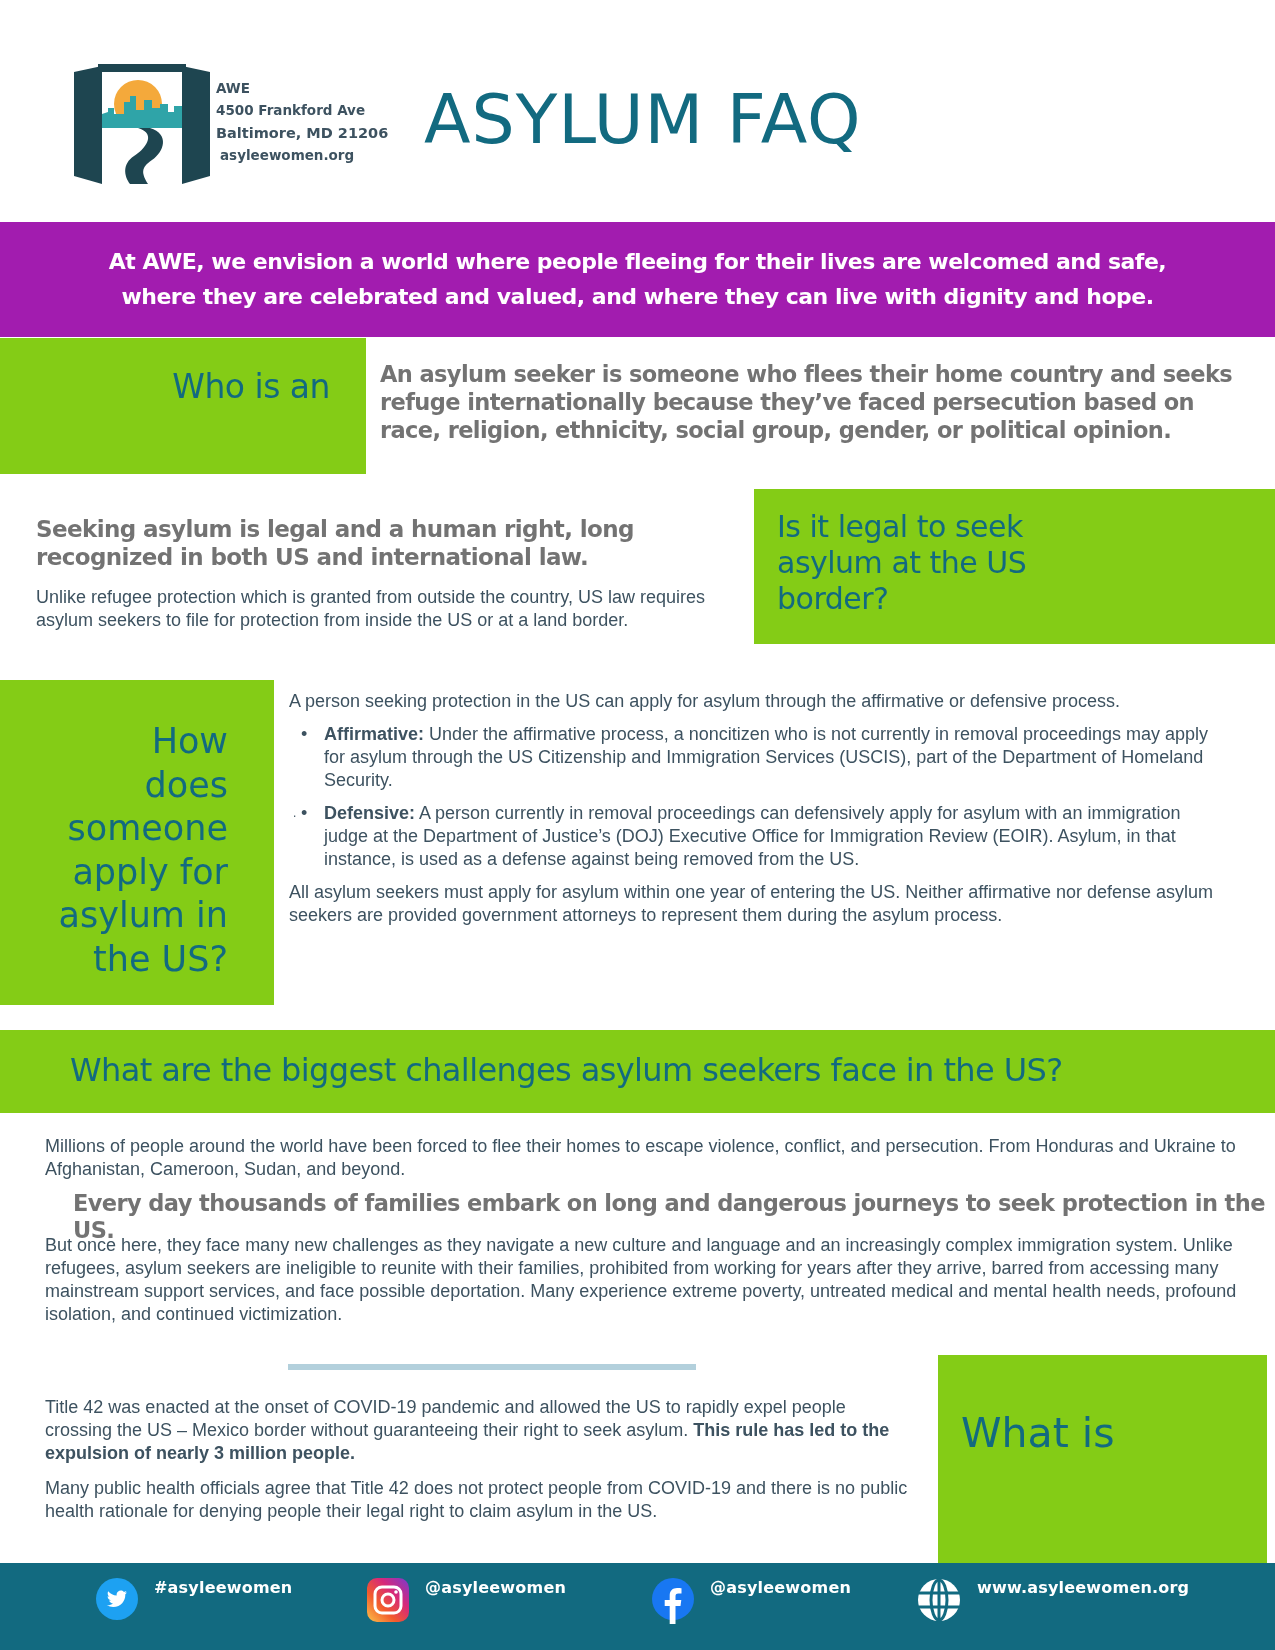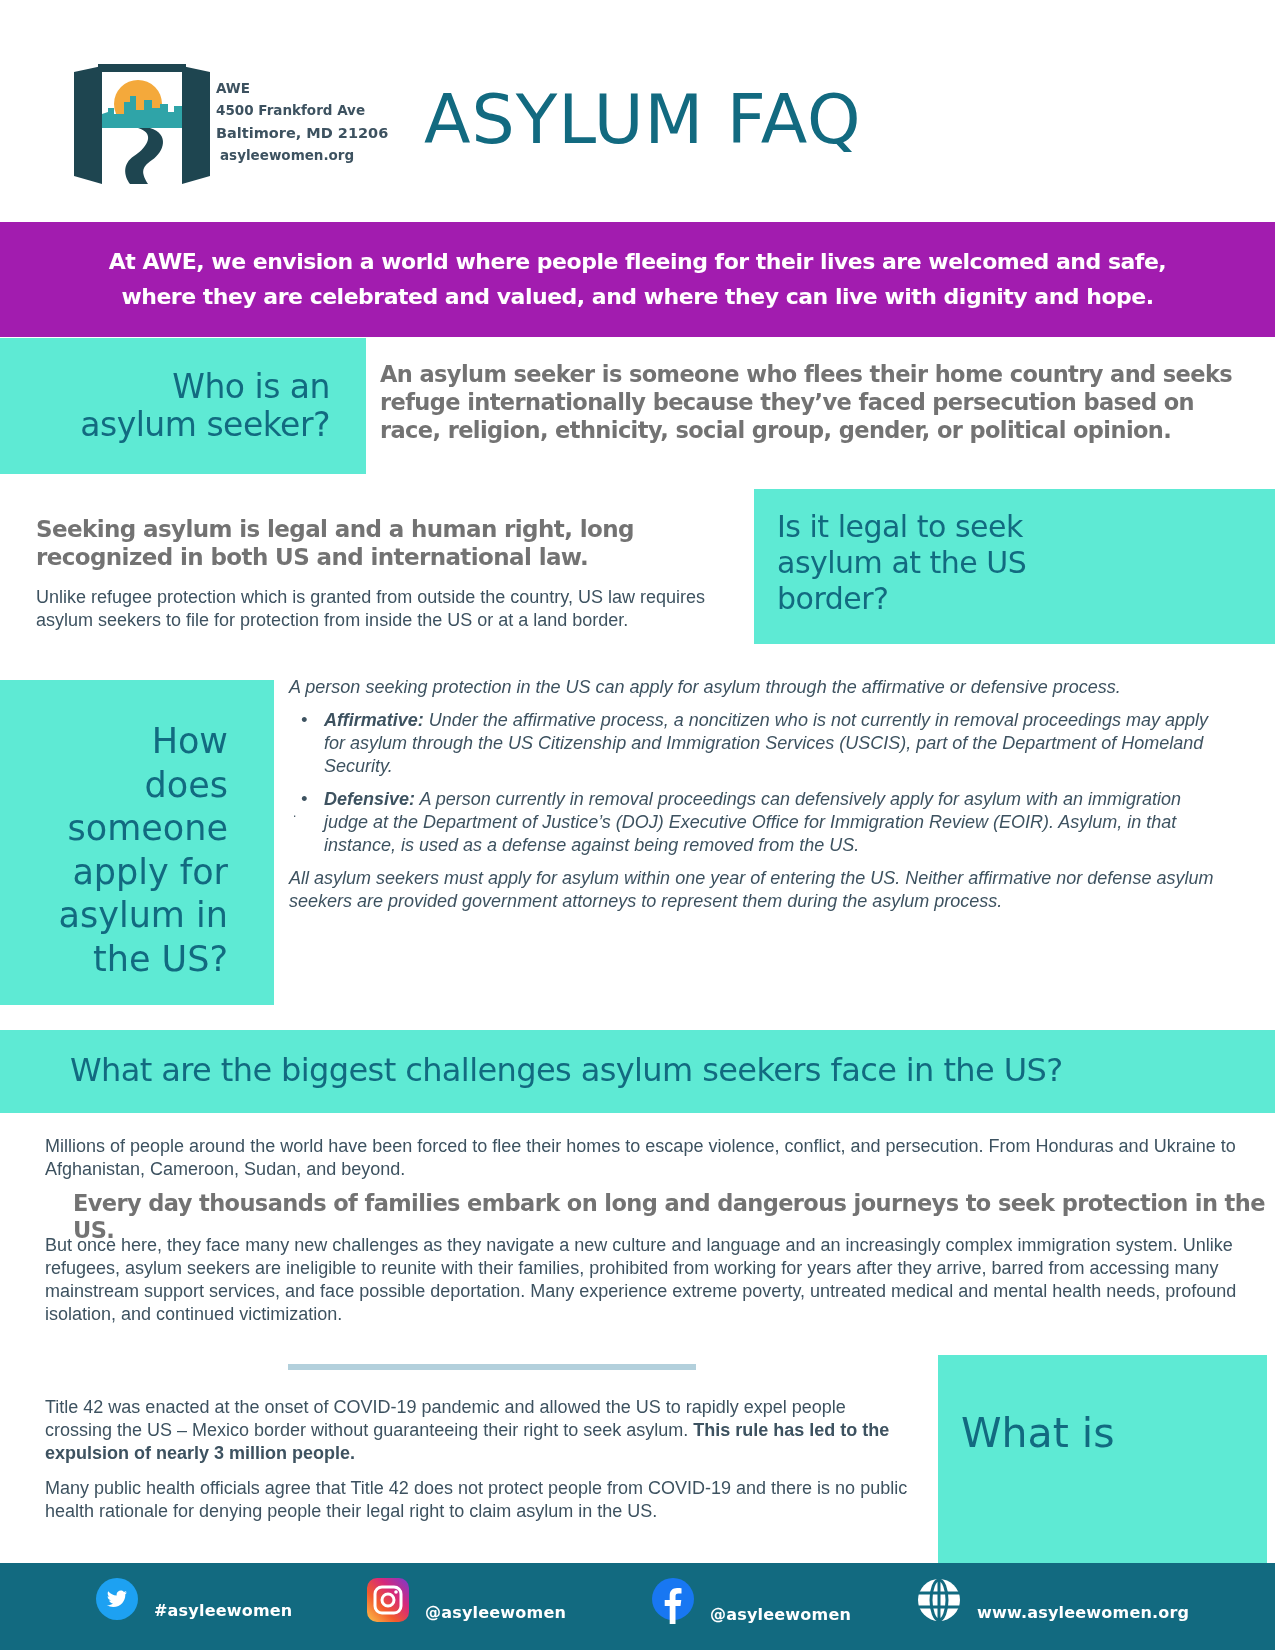--- a/index.html
+++ b/index.html
@@ -1,26 +1,26 @@
 <!DOCTYPE html>
 <html><head>
 <meta charset="utf-8">
 <style>
   * { box-sizing: border-box; margin: 0; padding: 0; }
   html, body { width: 1275px; height: 1650px; background: #ffffff; overflow: hidden; }
   body { position: relative; font-family: "Liberation Sans", sans-serif; color: #3d5260; }
   .abs { position: absolute; }
-  .panel { background: #5eead4; position: absolute; }
+  .panel { background: #84cc16; position: absolute; }
   .heading { font-family: "DejaVu Sans", sans-serif; font-weight: normal; color: #126a80; }
   .body-text { font-size: 18px; line-height: 23px; color: #3d5260; }
   .lead { font-family: "DejaVu Sans", sans-serif; font-weight: bold; font-size: 23px; line-height: 27px; color: #737373; letter-spacing: -0.6px; transform-origin: left top; }
   ul.bullets { list-style: none; }
   ul.bullets li { position: relative; padding-left: 35px; margin-bottom: 10px; }
   ul.bullets li::before { content: "\2022"; position: absolute; left: 12px; top: 0; color: #3d5260; font-size: 18px; }
-  .footer-item { position: absolute; top: 1578px; display: flex; align-items: flex-end; }
+  .footer-item { position: absolute; top: 1578px; display: flex; align-items: flex-start; }
   .footer-item span.label { color: #ffffff; font-family: "DejaVu Sans", sans-serif; font-weight: bold; font-size: 16px; margin-left: 16px; letter-spacing: 0.2px; }
 </style>
 </head>
 <body>
 
 <div>
   <svg class="abs" style="left:74px;top:64px;" width="136" height="122" viewBox="0 0 136 122">
     <polygon points="0,8 28,2 28,120 0,112" fill="#1e4550"></polygon>
     <rect x="24" y="0" width="88" height="8" fill="#1e4550"></rect>
     <polygon points="108,2 136,8 136,112 108,120" fill="#1e4550"></polygon>
@@ -41,21 +41,20 @@
 <div class="abs" style="left:0;top:222px;width:1275px;height:115px;background:#a21caf;">
   <div style="text-align:center;color:#ffffff;font-family:'DejaVu Sans',sans-serif;font-weight:bold;font-size:22px;line-height:35px;padding-top:22px;letter-spacing:-0.5px;">
     <div>At AWE, we envision a world where people fleeing for their lives are welcomed and safe,</div>
     <div>where they are celebrated and valued, and where they can live with dignity and hope.</div>
   </div>
 </div>
 
 <div class="panel" style="left:0;top:338px;width:366px;height:136px;">
   <div class="heading" style="position:absolute;right:36px;top:30px;text-align:right;font-size:33px;line-height:38px;letter-spacing:-0.5px;">
     <div>Who is an</div>
-    <div>asylum seeker?</div>
   </div>
 </div>
 <div class="abs lead" style="left:380px;top:360px;width:860px;font-size:22.5px;line-height:28px;">An asylum seeker is someone who flees their home country and seeks refuge internationally  because they’ve faced persecution based on race, religion, ethnicity, social group, gender, or political opinion.</div>
 
 <div class="abs lead" style="left:36px;top:515px;width:700px;font-size:23px;line-height:28px;">Seeking asylum is legal and a human right, long recognized in both US and international law.</div>
 <div class="abs body-text" style="left:36px;top:586px;width:690px;">Unlike refugee protection which is granted from outside the country, US law requires asylum seekers to file for protection from inside the US or at a land border.</div>
 <div class="panel" style="left:754px;top:489px;width:521px;height:155px;">
   <div class="heading" style="position:absolute;left:23px;top:20px;font-size:30px;line-height:36px;letter-spacing:-0.5px;">
     <div>Is it legal to seek</div>
     <div>asylum at the US</div>
@@ -66,21 +65,21 @@
 <div class="panel" style="left:0;top:680px;width:274px;height:325px;">
   <div class="heading" style="position:absolute;right:46px;top:32px;text-align:right;font-size:35px;line-height:43.5px;margin-top:8px;">
     <div>How</div>
     <div>does</div>
     <div>someone</div>
     <div>apply for</div>
     <div>asylum in</div>
     <div>the US?</div>
   </div>
 </div>
-<div class="abs body-text" style="left:289px;top:676px;width:925px;font-style:italic;">
+<div class="abs body-text" style="left:289px;top:690px;width:925px;">
   <p style="margin-bottom:10px;">A person seeking protection in the US can apply for asylum through the affirmative or defensive process.</p>
   <ul class="bullets">
     <li>
       <b>Affirmative:</b><span> Under the affirmative process, a noncitizen who is not currently in removal proceedings may apply for asylum through the US Citizenship and Immigration Services (USCIS), part of the Department of Homeland Security.</span>
     </li>
     <li>
       <b>Defensive:</b><span> A person currently in removal proceedings can defensively apply for asylum with an immigration judge at the Department of Justice’s (DOJ) Executive Office for Immigration Review (EOIR). Asylum, in that instance, is used as a defense against being removed from the US.</span>
     </li>
   </ul>
   <p>All asylum seekers must apply for asylum within one year of entering the US. Neither affirmative nor defense asylum seekers are provided government attorneys to represent them during the asylum process.</p>

